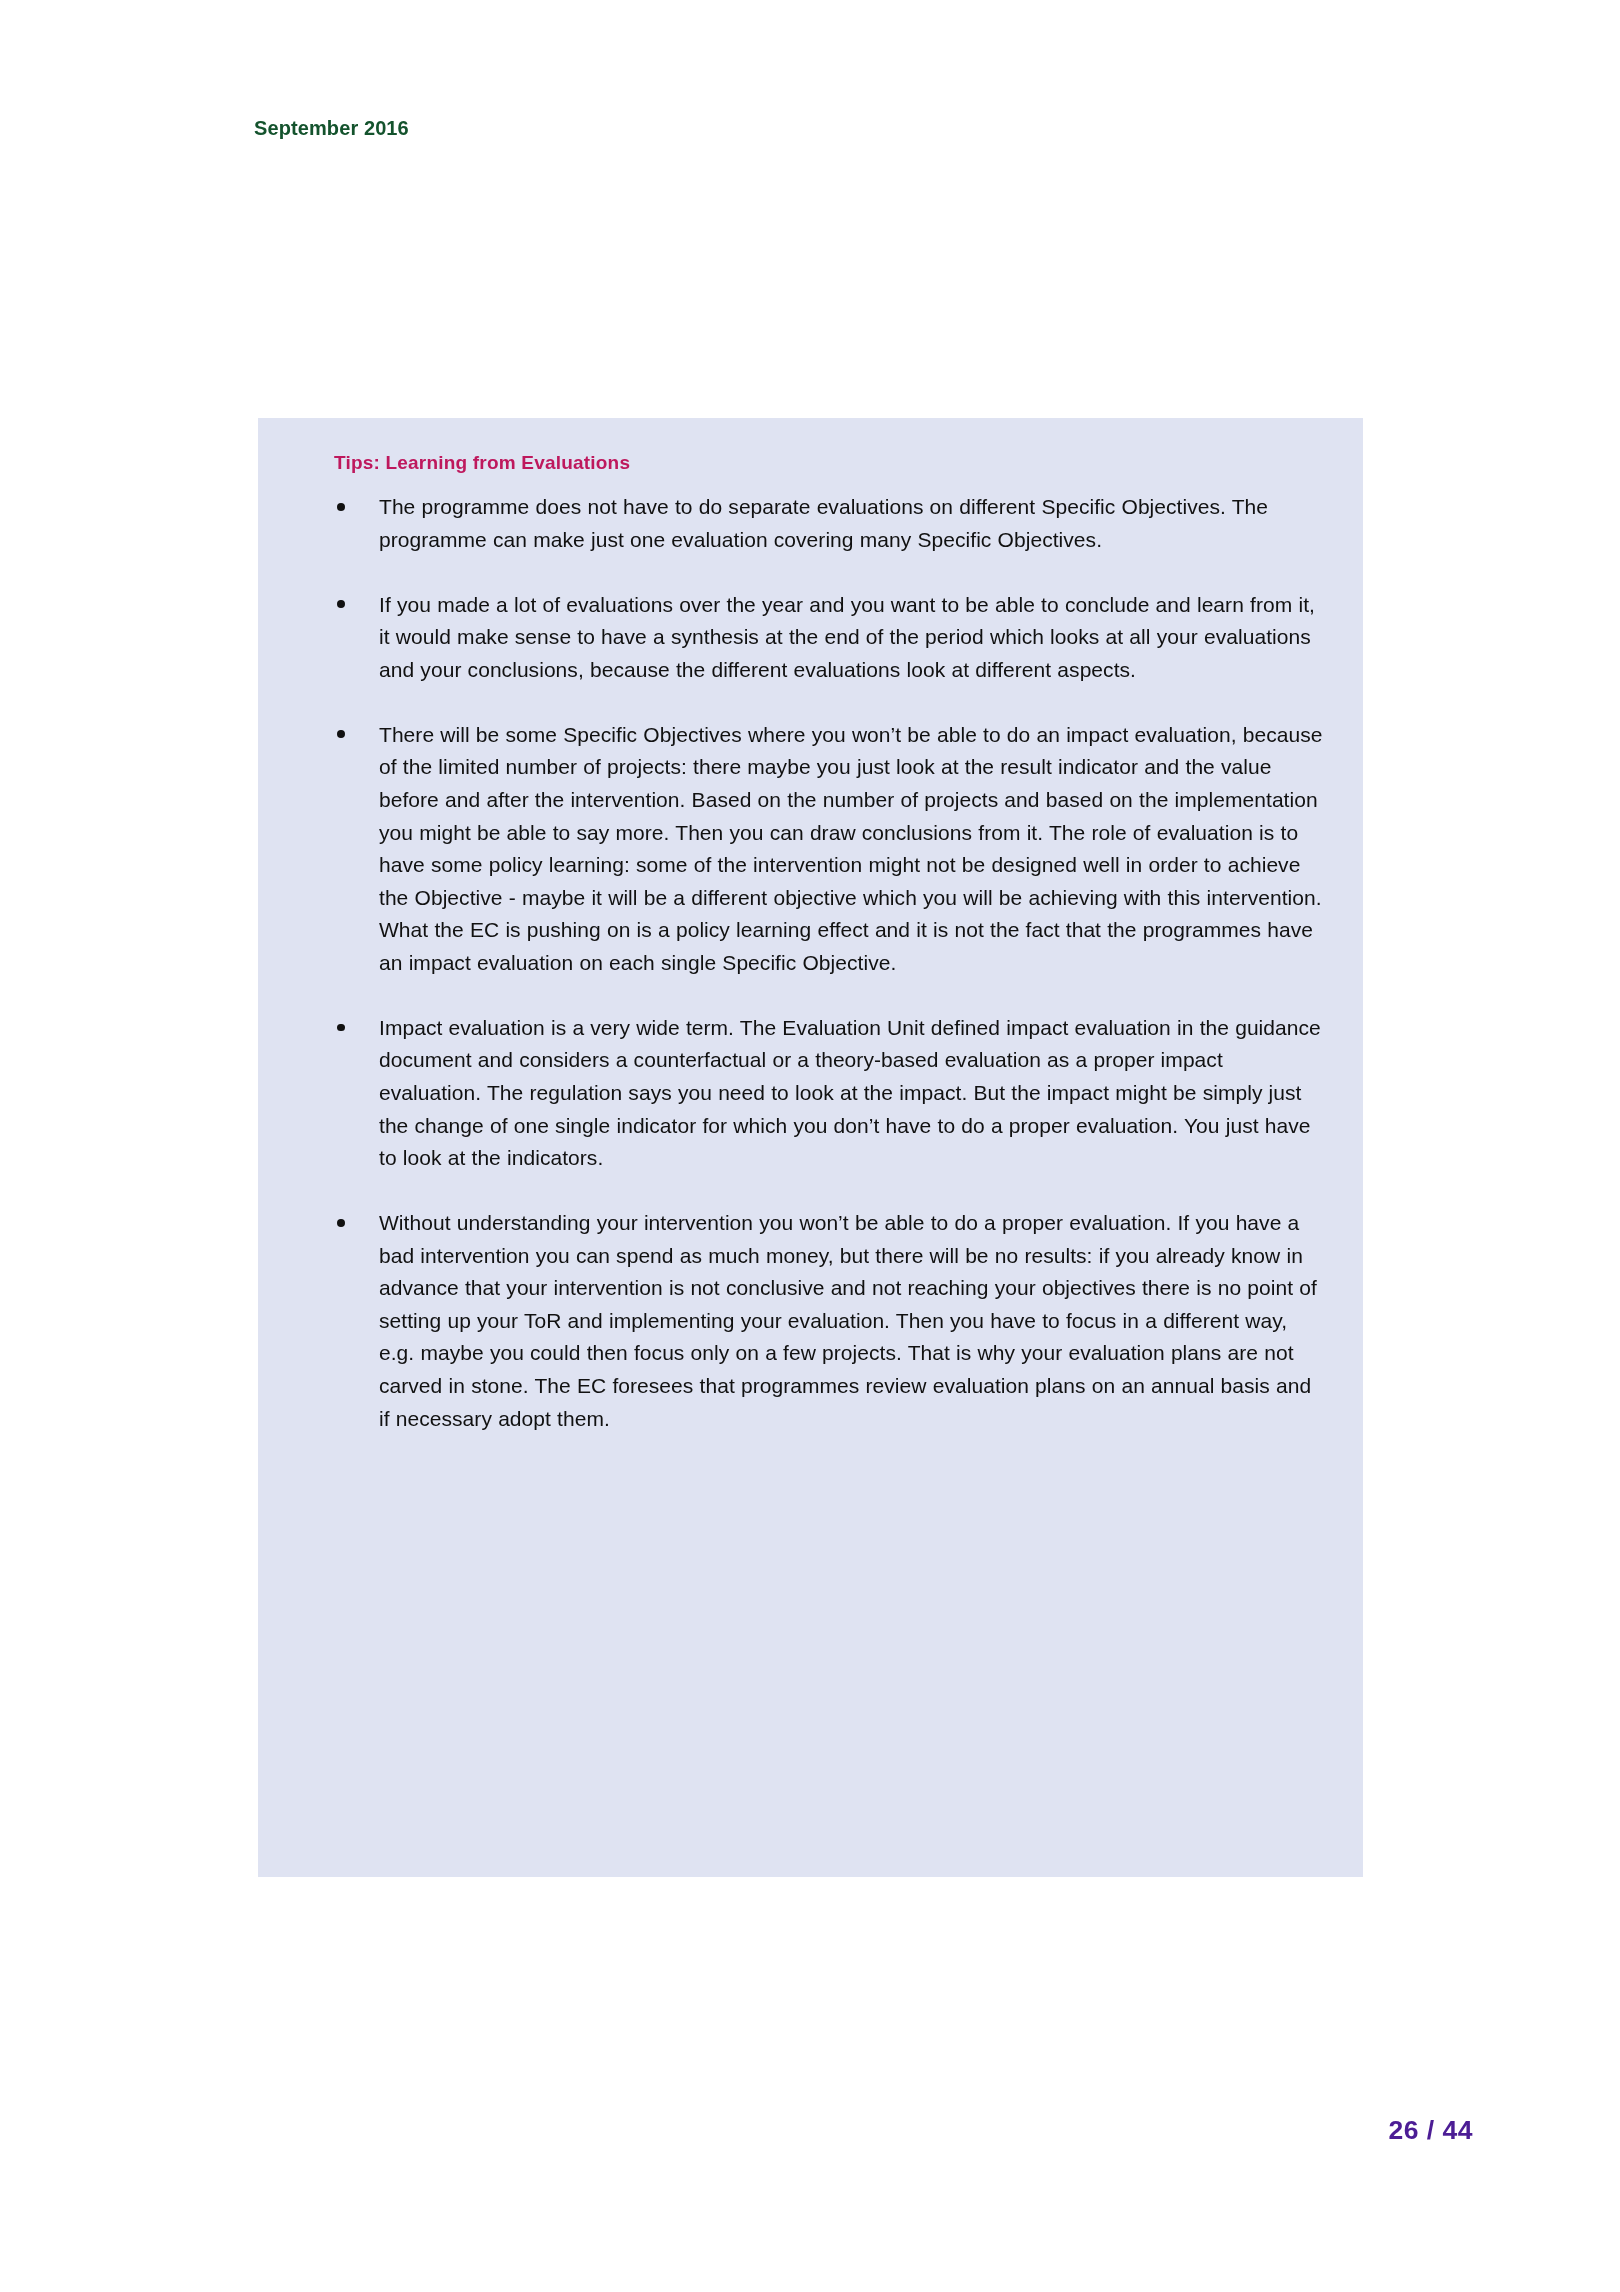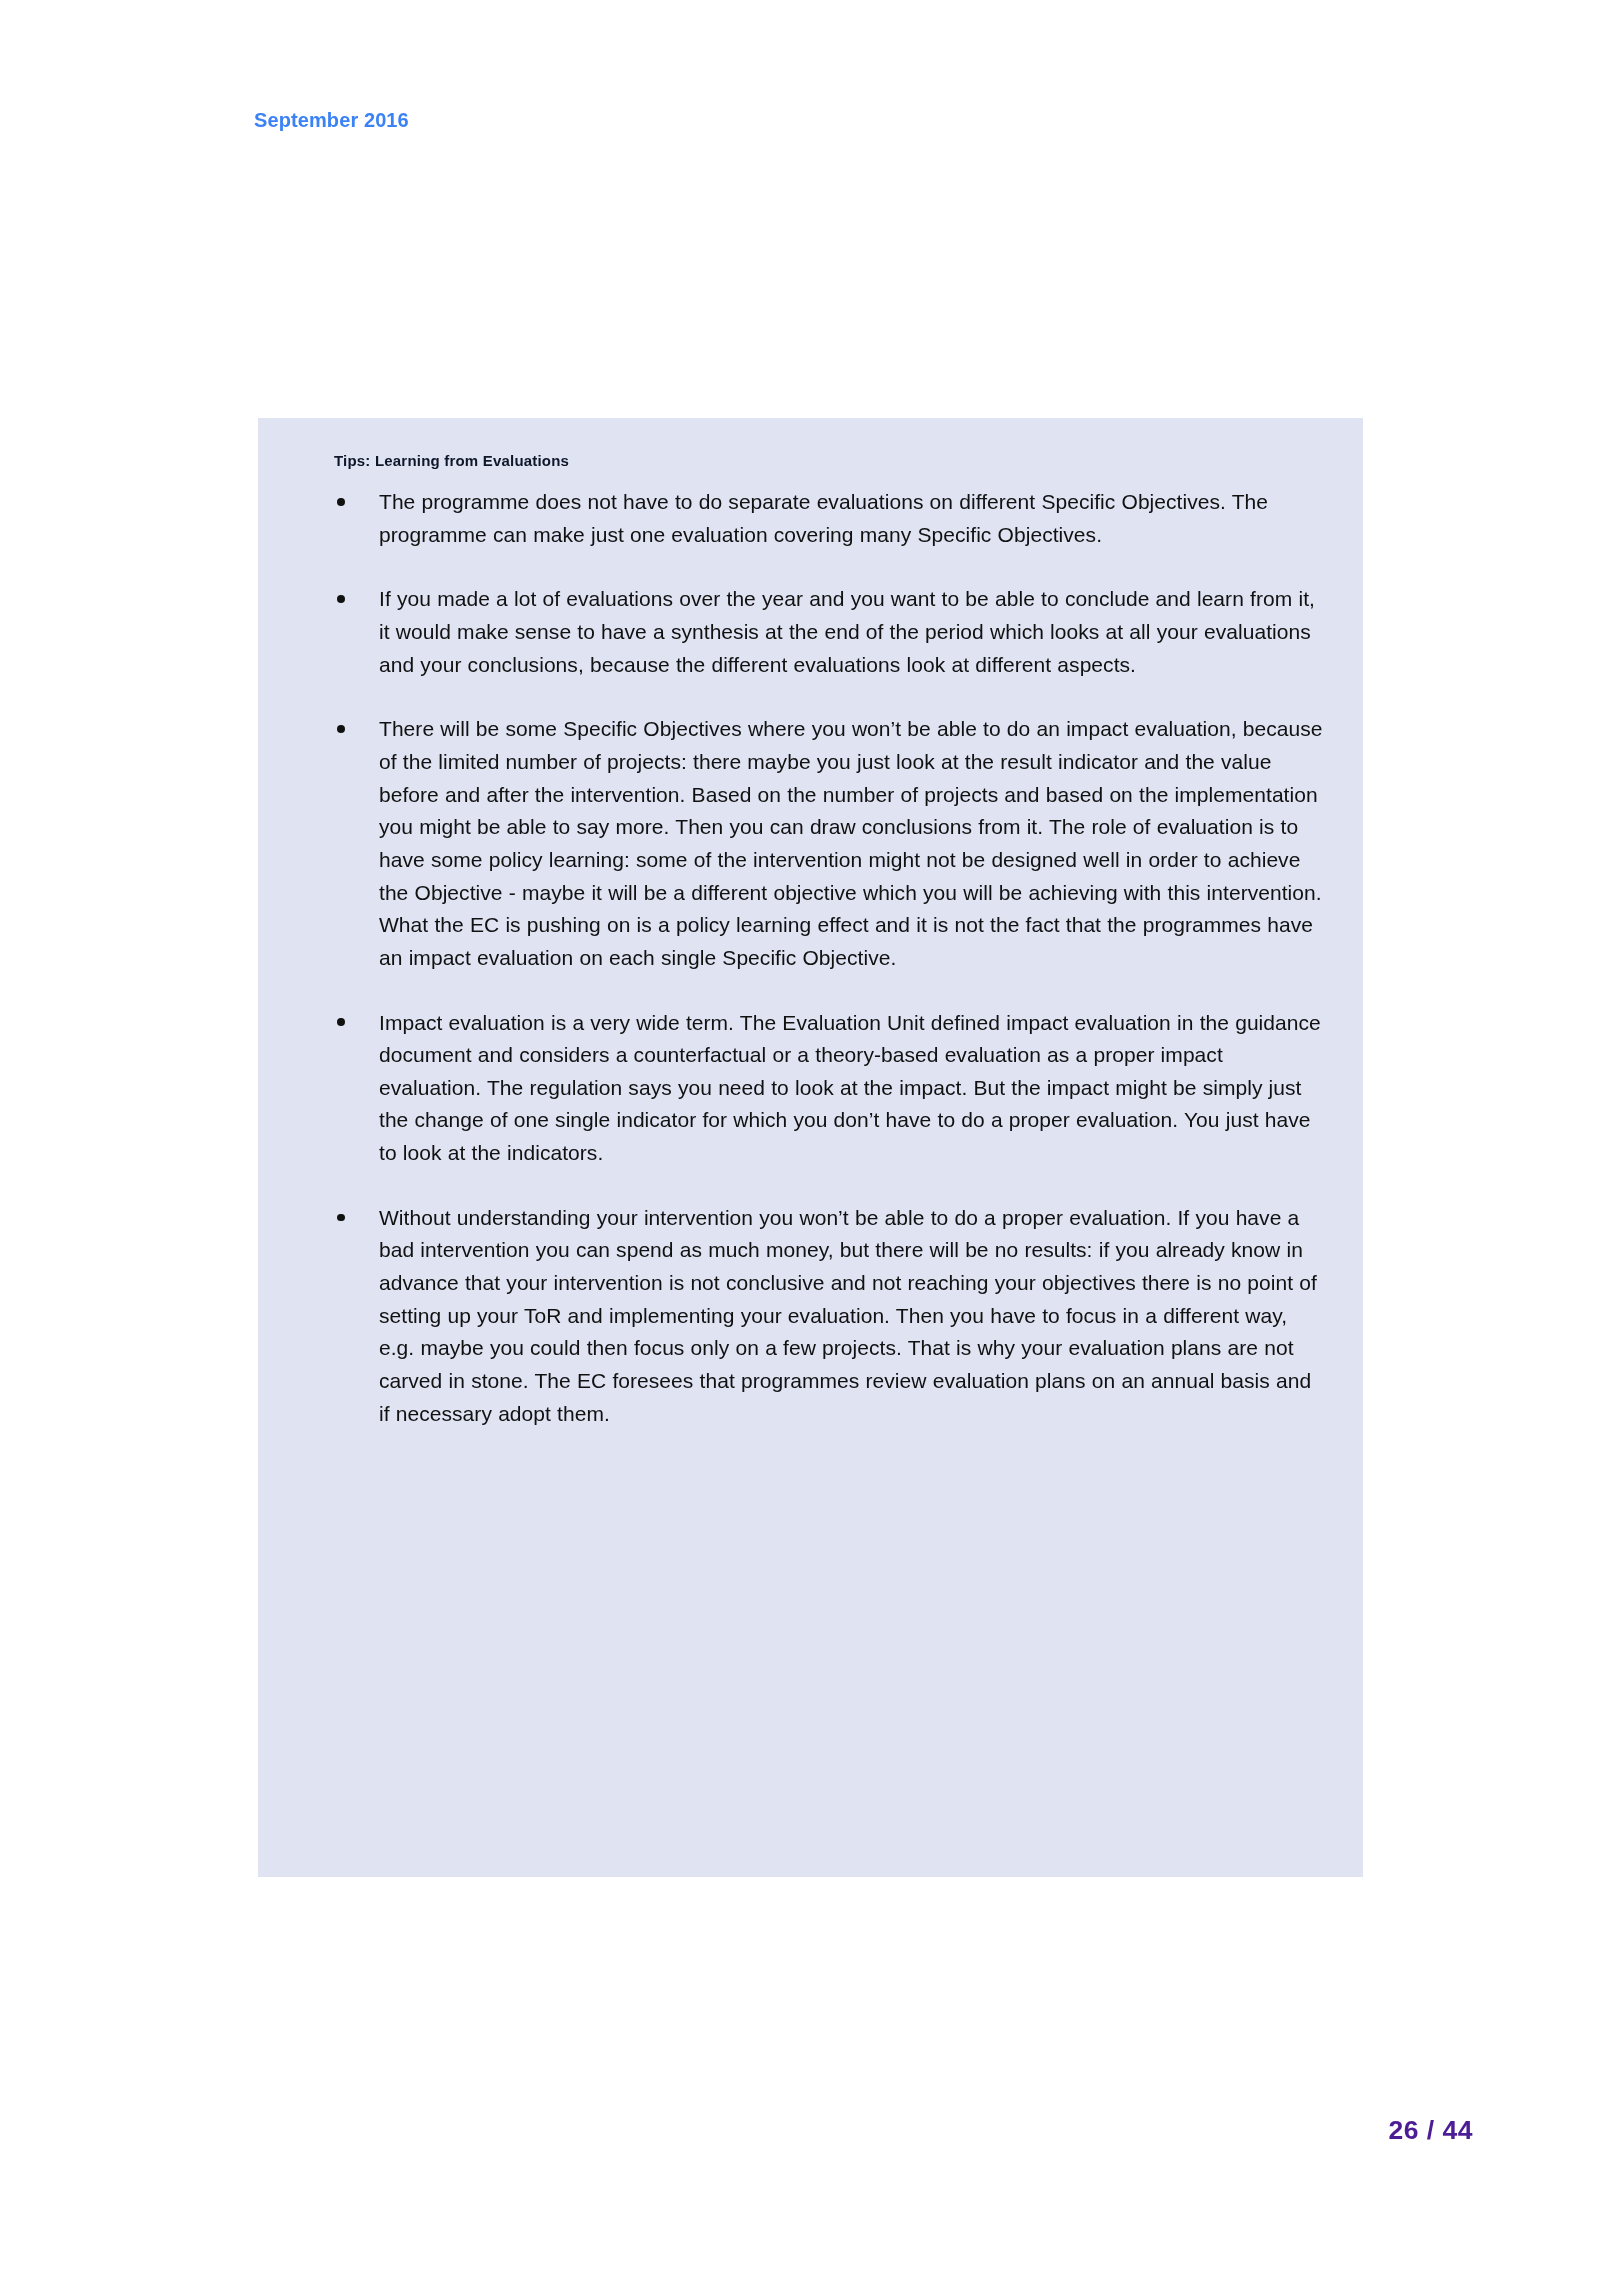--- a/index.html
+++ b/index.html
@@ -32,42 +32,42 @@
     font-size: 20px;
     font-weight: bold;
     color: #10368c;
     letter-spacing: 0.1px;
     line-height: 1.34;
     white-space: nowrap;
   }
   .doc-header .date-line {
     font-size: 20px;
     font-weight: bold;
-    color: #3b82f6;
+    color: #14532d;
     letter-spacing: 0.1px;
     line-height: 1.34;
-    margin-top: 9px;
+    margin-top: 17px;
     white-space: nowrap;
   }
 
   
   .tips-box {
     position: absolute;
     left: 258px;
     top: 418px;
     width: 1105px;
     min-height: 1459px;
     background: #dfe3f2;
     box-sizing: border-box;
     padding: 33px 39px 51px 39px;
   }
   .tips-title {
-    font-size: 15px;
+    font-size: 19px;
     font-weight: bold;
-    color: #0f172a;
+    color: #be185d;
     letter-spacing: 0.2px;
     margin: 0 0 15.7px 37px;
     line-height: 1.3;
   }
   .tips-list {
     list-style: none;
     margin: 0;
     padding: 0;
   }
   .tips-list li {

